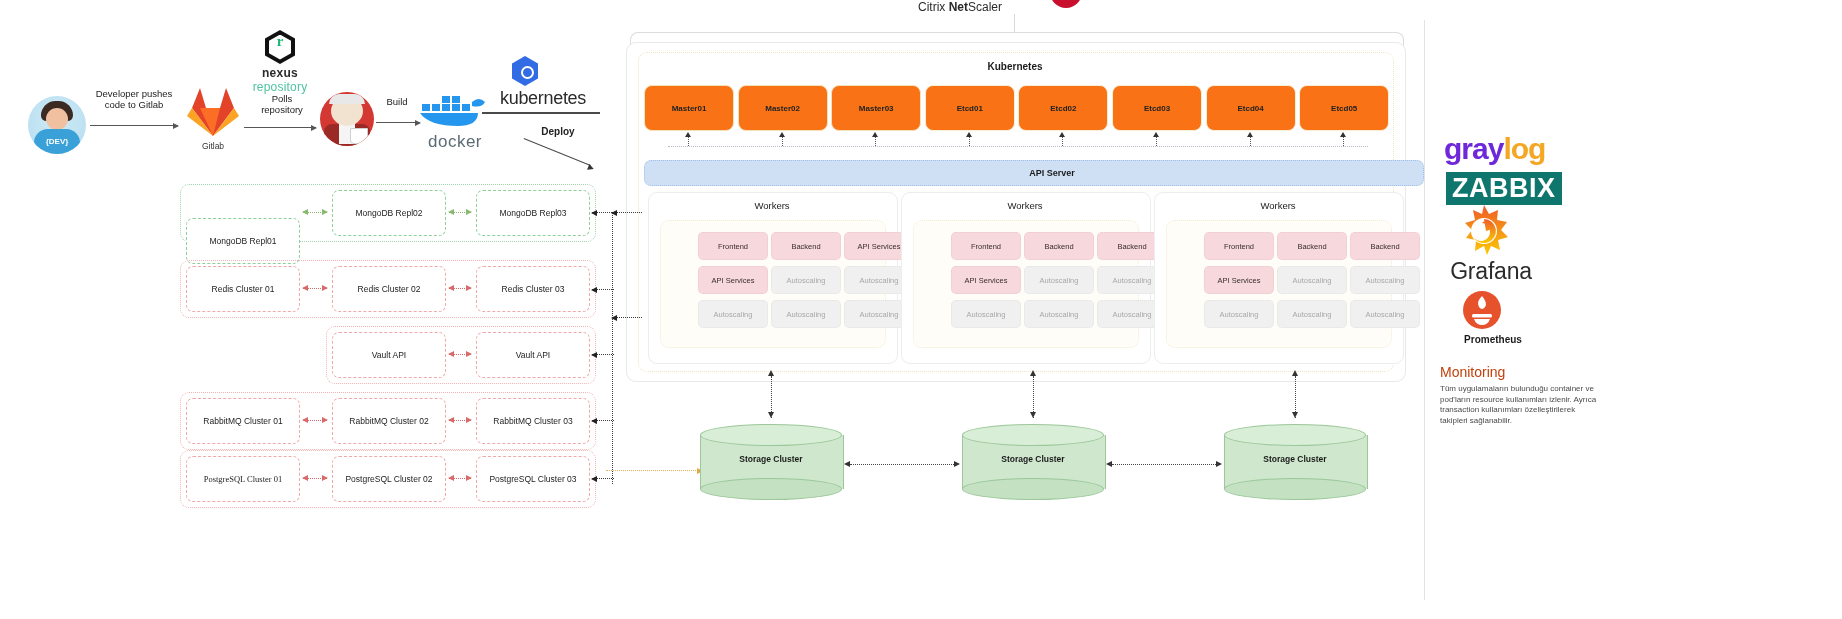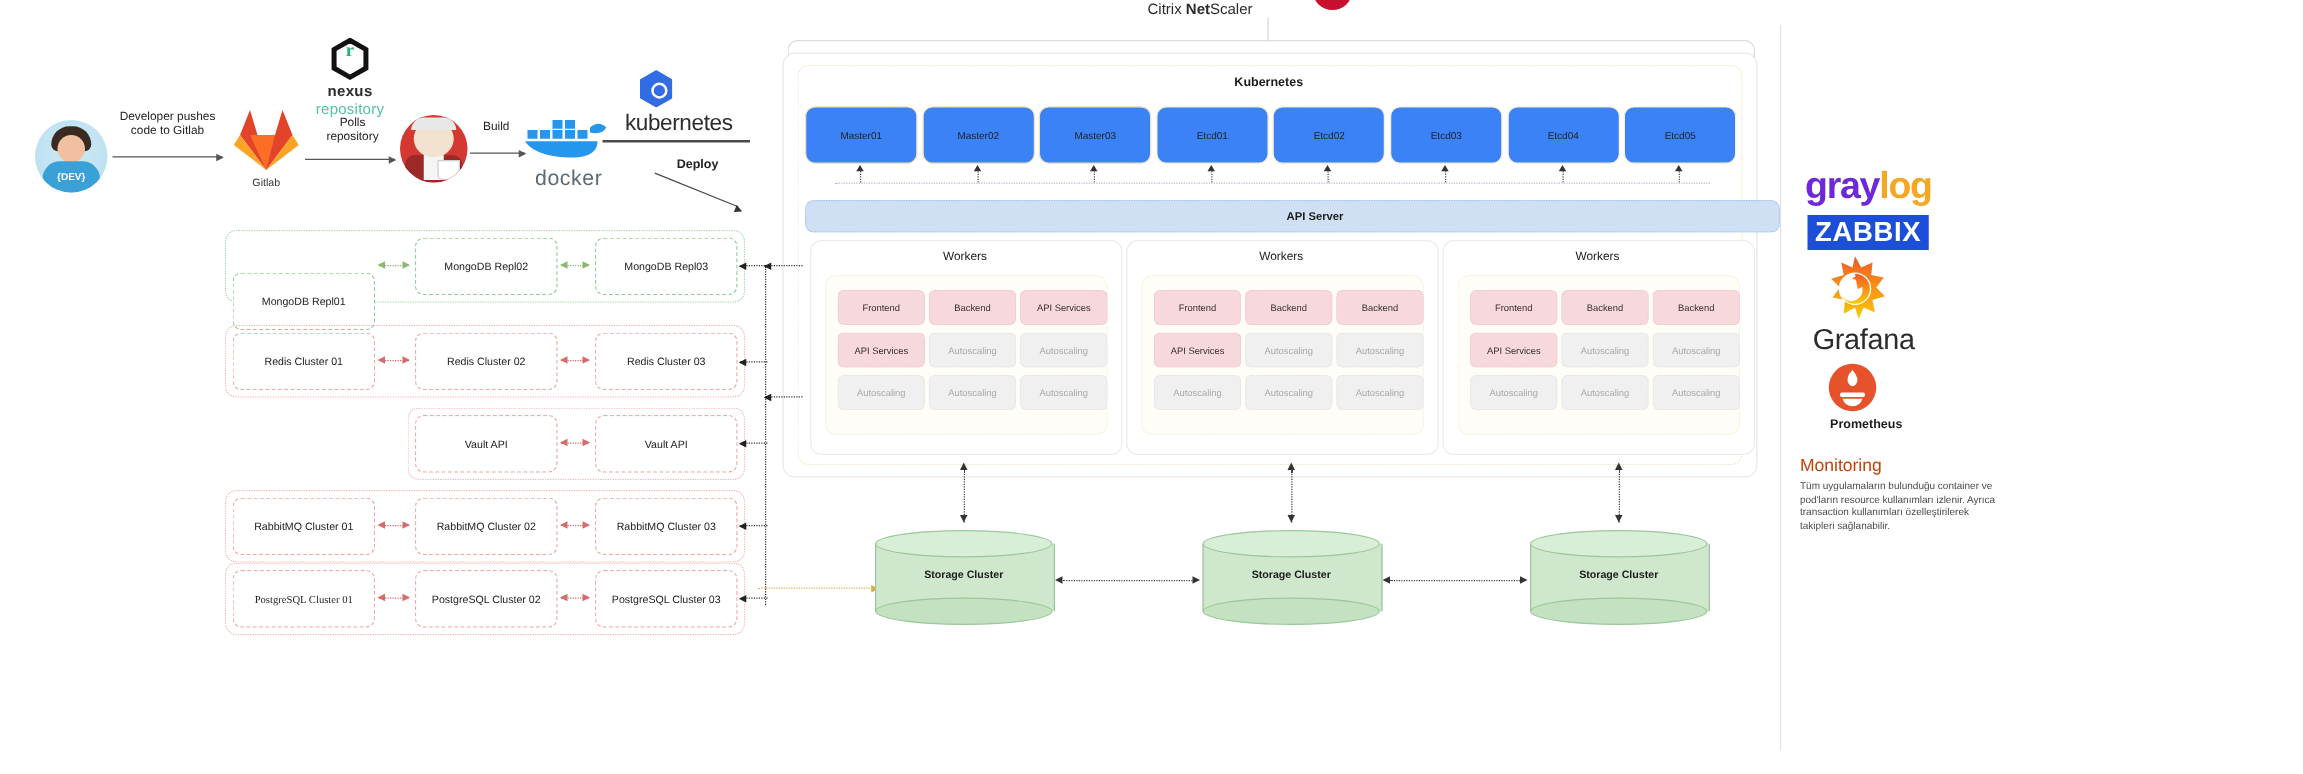--- a/index.html
+++ b/index.html
@@ -62,34 +62,34 @@
   .conn.red:after{border-left-color:#d96a6a;}
 
   
   .grp{position:absolute;border:1.1px dotted #9fd4ab;border-radius:9px;}
   .grp.red{border-color:#f3b3b3;}
 
   
   .k-outer{position:absolute;border:1.1px solid #e8e8e8;border-radius:10px;background:#fff;}
   .k-inner{position:absolute;border:1.2px dotted #efe3c0;border-radius:9px;background:#fff;}
   .k-title{font-size:10px;font-weight:bold;color:#1b1b1b;text-align:center;}
-  .master{position:absolute;border:1.3px solid #f2e2b8;border-radius:8px;background:#3b82f6;
-      font-size:8px;color:#222;}
+  .master{position:absolute;border:1.3px solid #f2e2b8;border-radius:8px;background:#f97316;
+      font-size:8px;color:#222;font-weight:bold;}
   .master.etcd{border-color:#f7efd4;}
   .api-server{position:absolute;border:1.3px dotted #9cc0e8;border-radius:7px;background:#cfe0f5;
       font-size:9px;font-weight:bold;color:#1b1b1b;}
   .dotbus{position:absolute;height:0;border-top:1.3px dotted #b9b9c9;}
   .uparrow{position:absolute;width:0;height:0;border-left:3.2px solid transparent;
       border-right:3.2px solid transparent;border-bottom:5px solid #333;}
   .updash{position:absolute;width:0;border-left:1.2px dotted #555;}
 
   .wgroup{position:absolute;border:1.1px solid #ededed;border-radius:9px;background:#fff;}
   .wgroup-in{position:absolute;border:1.2px dotted #f2ecd2;border-radius:9px;background:#fefdf7;}
   .wtitle{font-size:9.5px;color:#1b1b1b;text-align:center;}
-  .pod{position:absolute;border-radius:5px;border:1.1px dotted transparent;font-size:7.5px;}
+  .pod{position:absolute;border-radius:5px;border:1.1px dotted transparent;font-size:7.5px;margin-left:28px;}
   .pod-on{background:#f7d9dd;color:#3a2c2e;border-color:#eec6cb;}
   .pod-off{background:#f0f0f0;color:#a8a8a8;border-color:#e2e2e2;}
 
   
   .cyl{position:absolute;}
   .cyl-body{position:absolute;left:0;top:11px;width:100%;height:54px;background:#cfe8cd;
       border-left:1px solid #9cc79a;border-right:1px solid #9cc79a;}
   .cyl-top{position:absolute;left:0;top:0;width:100%;height:22px;border-radius:50%;
       background:#d8eed6;border:1px solid #9cc79a;box-sizing:border-box;}
   .cyl-bot{position:absolute;left:0;top:54px;width:100%;height:22px;border-radius:50%;
@@ -102,21 +102,21 @@
       border-right:3.5px solid transparent;border-bottom:6px solid #333;}
   .ar-dn{position:absolute;width:0;height:0;border-left:3.5px solid transparent;
       border-right:3.5px solid transparent;border-top:6px solid #333;}
   .ar-l{position:absolute;width:0;height:0;border-top:3.5px solid transparent;
       border-bottom:3.5px solid transparent;border-right:6px solid #333;}
   .ar-r{position:absolute;width:0;height:0;border-top:3.5px solid transparent;
       border-bottom:3.5px solid transparent;border-left:6px solid #333;}
 
   
   .graylog{font-size:30px;font-weight:bold;letter-spacing:-1px;}
-  .zabbix{background:#1d4ed8;color:#fff;font-size:22px;font-weight:bold;
+  .zabbix{background:#0f766e;color:#fff;font-size:27px;font-weight:bold;
       letter-spacing:.5px;padding:1px 6px;display:inline-block;}
   .graf-word{font-size:23px;color:#2b2b2b;letter-spacing:-.2px;}
   .prom-word{font-size:10px;font-weight:bold;color:#1b1b1b;}
   .mon-h{font-size:14px;color:#c2410c;}
   .mon-p{font-size:8px;line-height:10.5px;color:#4a4a4a;}
   .netscaler{font-size:12px;color:#2b2b2b;}
 
   .divider{position:absolute;width:1px;background:#e3e3e3;}
   .bracket{position:absolute;border:1.1px solid #dcdcdc;border-bottom:none;border-radius:8px 8px 0 0;}
   .deploy-line{position:absolute;height:1px;background:#4a4a4a;transform-origin:0 0;}

